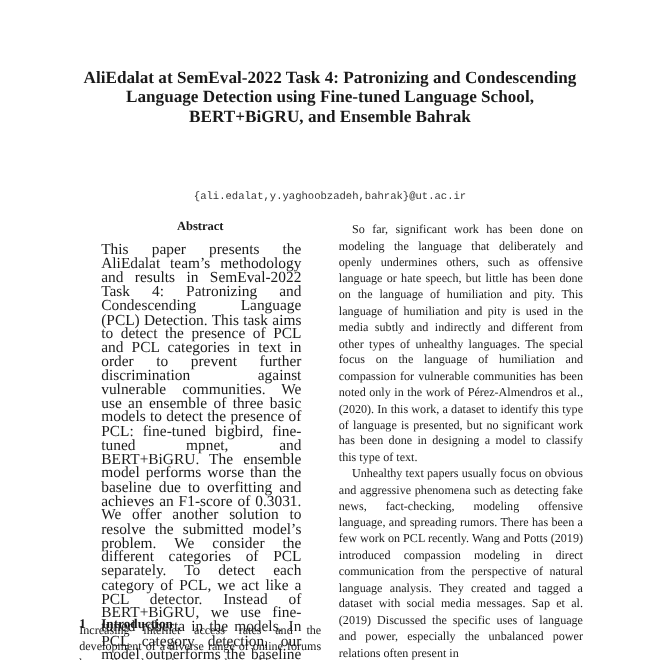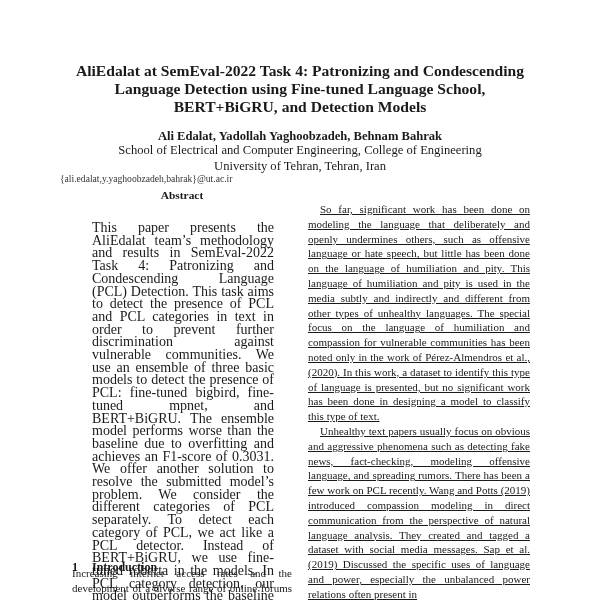--- a/index.html
+++ b/index.html
@@ -2,47 +2,42 @@
 <html><head>
 <meta charset="utf-8">
 <style>
   html, body { margin: 0; padding: 0; background: #ffffff; }
   body { width: 600px; height: 600px; overflow: hidden; position: relative; font-family: "Liberation Serif", serif; color: #1a1a1a; }
   .page { position: absolute; left: 0; top: 0; width: 600px; height: 600px; background: #fff; }
   .title { position: absolute; left: 60px; top: 62px; width: 480px; text-align: center; font-weight: bold; font-size: 15.6px; line-height: 18px; }
   .title div { white-space: nowrap; }
   .authors { position: absolute; left: 60px; top: 128px; width: 480px; text-align: center; font-weight: bold; font-size: 12.6px; line-height: 16px; }
   .affil { position: absolute; left: 60px; top: 143px; width: 480px; text-align: center; font-size: 12.6px; line-height: 15.5px; }
-  .email { position: absolute; left: 60px; top: 173px; width: 480px; text-align: left; font-family: Liberation Serif, serif; font-size: 9.6px; line-height: 12px; color: #333; }
-  .abs-head { position: absolute; left: 72px; top: 189px; width: 220px; text-align: center; font-weight: bold; font-size: 11.4px; }
+  .email { position: absolute; left: 60px; top: 173px; width: 480px; text-align: center; font-family: Liberation Mono, monospace; font-size: 9.6px; line-height: 12px; color: #333; }
+  .abs-head { position: absolute; left: 72px; top: 200px; width: 220px; text-align: center; font-weight: bold; font-size: 11.4px; }
   .abs-body { position: absolute; left: 92px; top: 222px; width: 182px; font-size: 14px; line-height: 12.7px; text-align: justify; }
   .sec-head { position: absolute; left: 72px; top: 560px; font-weight: bold; font-size: 12px; }
   .sec-head .num { display: inline-block; width: 20px; }
   .intro-body { position: absolute; left: 72px; top: 566px; width: 220px; font-size: 11px; line-height: 14.8px; text-align: justify; }
   .right-col { position: absolute; left: 308px; top: 202px; width: 222px; font-size: 11px; line-height: 14.8px; text-align: justify; }
   .right-col p { margin: 0; text-indent: 0; }
-  .right-col p.indent { text-indent: 12px; text-decoration: underline; }
+  .right-col p.indent { text-indent: 12px; }
   p { margin: 0; }
 </style>
 </head>
 <body>
 
 <div class="page">
   <div class="title">
     <div>AliEdalat at SemEval-2022 Task 4: Patronizing and Condescending</div>
     <div>Language Detection using Fine-tuned Language School,</div>
-    <div>BERT+BiGRU, and Detection Models</div>
+    <div>BERT+BiGRU, and Ensemble Bahrak</div>
   </div>
 
-  <div class="authors">Ali Edalat, Yadollah Yaghoobzadeh, Behnam Bahrak</div>
 
-  <div class="affil">
-    <div>School of Electrical and Computer Engineering, College of Engineering</div>
-    <div>University of Tehran, Tehran, Iran</div>
-  </div>
 
   <div class="email">{ali.edalat,y.yaghoobzadeh,bahrak}@ut.ac.ir</div>
 
   <div class="abs-head">Abstract</div>
   <div class="abs-body">This paper presents the AliEdalat team’s methodology and results in SemEval-2022 Task 4: Patronizing and Condescending Language (PCL) Detection. This task aims to detect the presence of PCL and PCL categories in text in order to prevent further discrimination against vulnerable communities. We use an ensemble of three basic models to detect the presence of PCL: fine-tuned bigbird, fine-tuned mpnet, and BERT+BiGRU. The ensemble model performs worse than the baseline due to overfitting and achieves an F1-score of 0.3031. We offer another solution to resolve the submitted model’s problem. We consider the different categories of PCL separately. To detect each category of PCL, we act like a PCL detector. Instead of BERT+BiGRU, we use fine-tuned roberta in the models. In PCL category detection, our model outperforms the baseline model and achieves an F1-score of 0.2531. We also present new models for detecting two categories of PCL that outperform the submitted models.</div>
 
   <div class="sec-head">
     <span class="num">1</span><span>Introduction</span>
   </div>
   <div class="intro-body">Increasing internet access rates and the development of a diverse range of online forums have allowed people around the world to express in</div>

